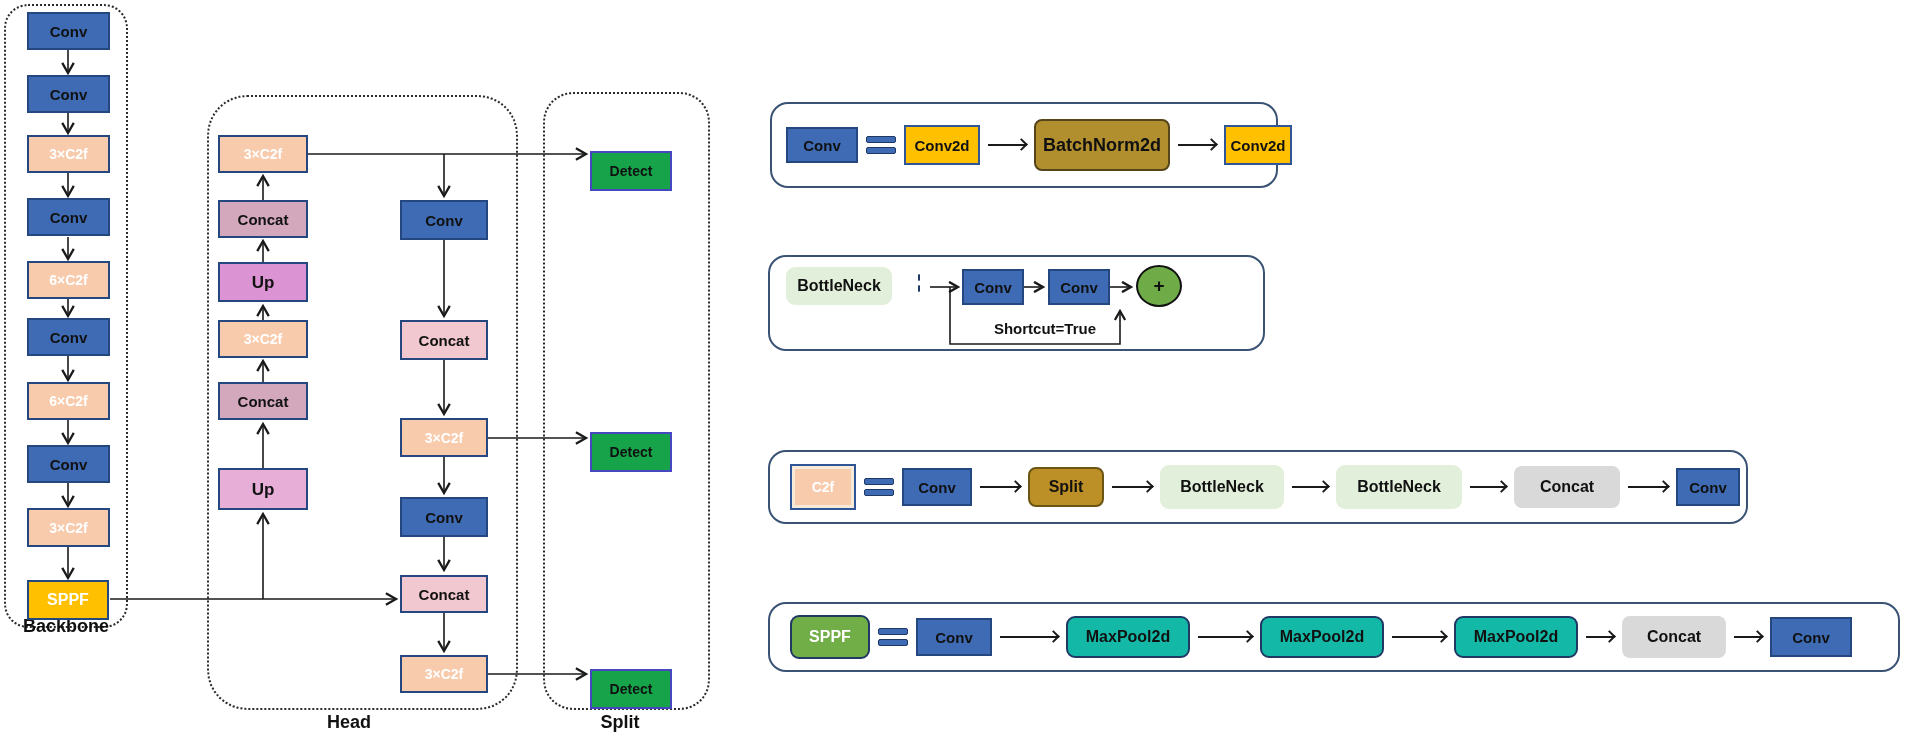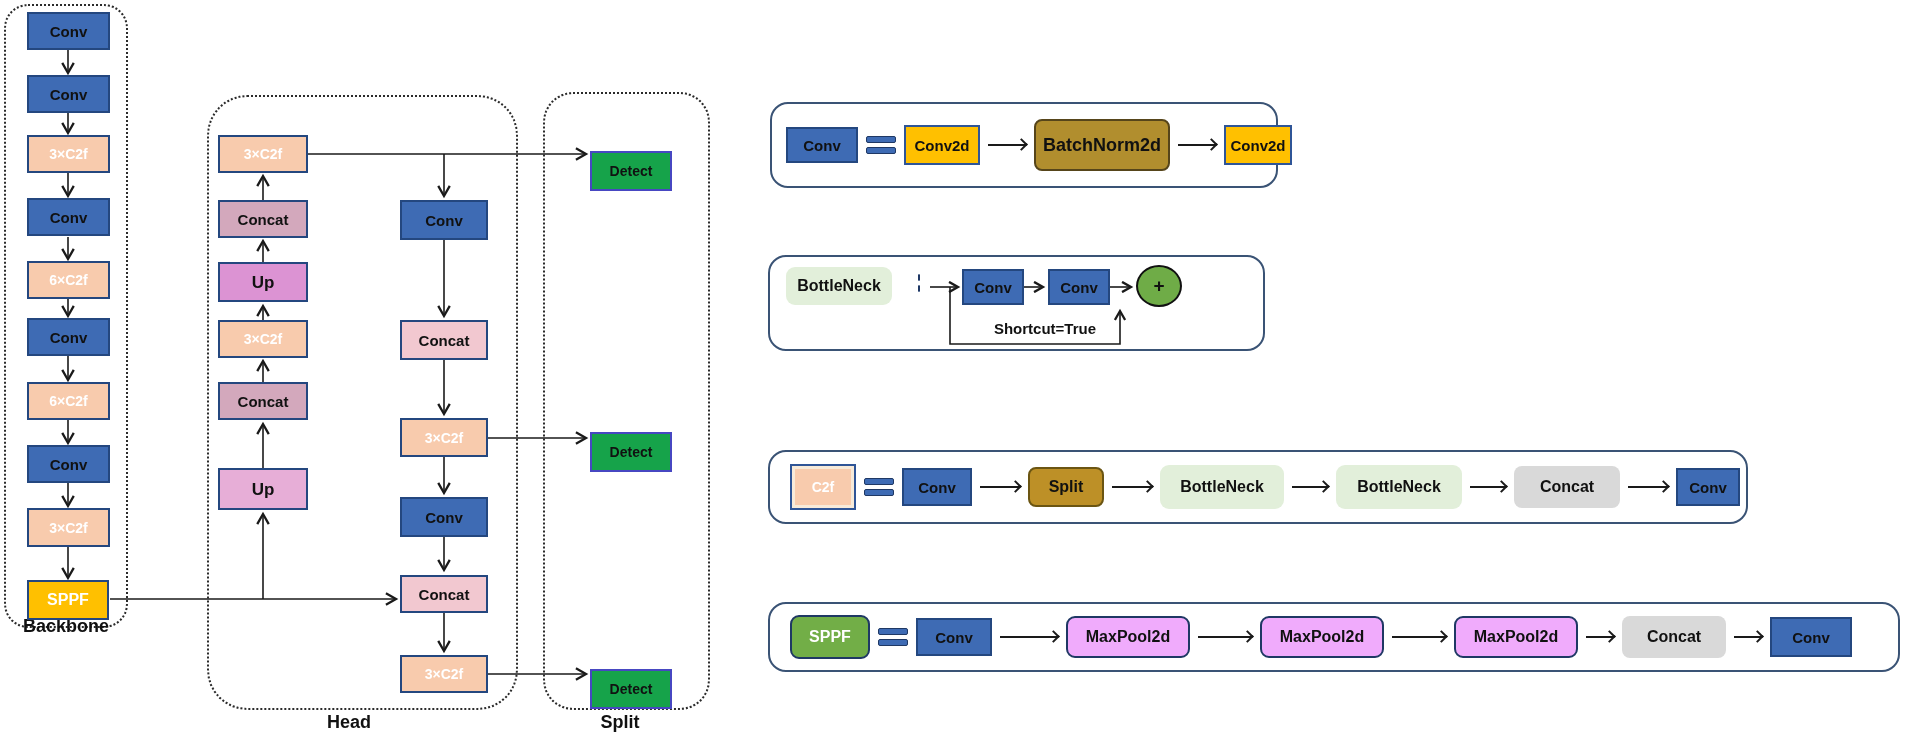--- a/index.html
+++ b/index.html
@@ -28,21 +28,21 @@
               box-sizing:border-box;display:flex;align-items:center;gap:8px;}
   .lg{position:static;display:flex;align-items:center;justify-content:center;
       box-sizing:border-box;font-weight:700;flex:none;}
   .lg.abs{position:absolute;}
   .term-conv{background:#3E6BB4;border:2px solid #24477F;color:#111;font-size:15px;}
   .gold-black{background:#FFC000;border:2px solid #2F5597;color:#111;font-size:15px;}
   .batch{background:#B18E2E;border:2px solid #56451a;border-radius:8px;color:#111;font-size:18px;}
   .lightgreen{background:#E2EFDA;border:none;border-radius:9px;color:#111;font-size:16px;}
   .dkgold{background:#BD9027;border:2px solid #6b5512;border-radius:8px;color:#111;font-size:16px;}
   .grayb{background:#D9D9D9;border:none;border-radius:8px;color:#111;font-size:16px;}
-  .maxpool{background:#f0abfc;border:2px solid #1F3864;border-radius:9px;color:#111;font-size:16px;}
+  .maxpool{background:#14b8a6;border:2px solid #1F3864;border-radius:9px;color:#111;font-size:16px;}
   .c2f-term{background:#F8CBAD;border:2px solid #2F5597;box-shadow:inset 0 0 0 3px #f7ead9;
             color:#fff;font-size:14px;}
   .sppf-term{background:#72AE47;border:2px solid #1F3864;border-radius:9px;color:#fff;font-size:16px;}
   .plusnode{background:#6FAC47;border:2px solid #111;border-radius:50%;color:#111;font-size:19px;}
   .bluebox{background:#3E6BB4;border:2px solid #24477F;color:#111;font-size:15px;}
 
   
   .equals{display:flex;flex-direction:column;gap:4px;width:30px;flex:none;}
   .equals i{display:block;height:7px;background:#3E6BB4;border:1.5px solid #1F3864;
             border-radius:2px;box-sizing:border-box;}

